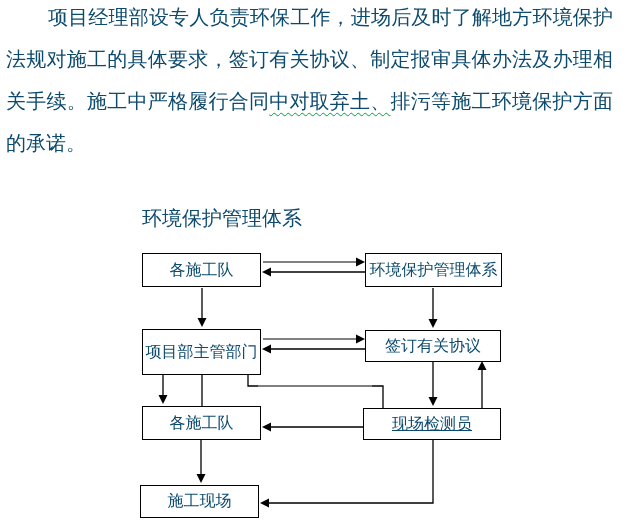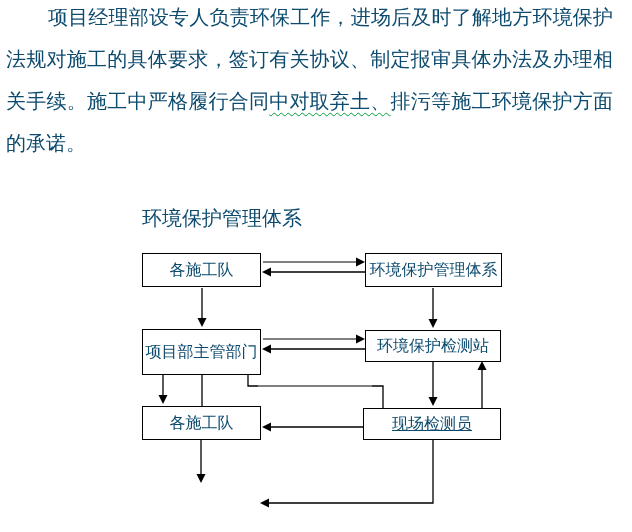--- a/index.html
+++ b/index.html
@@ -107,17 +107,18 @@
     <line x1="201" y1="440" x2="201" y2="475" stroke="#000" stroke-width="1.3"></line>
     <polygon points="201,483 196.5,474 205.5,474" fill="#000"></polygon>
 
     <polyline points="433,440 433,503 269,503" fill="none" stroke="#000" stroke-width="1.3"></polyline>
     <polygon points="260,503 269,498.5 269,507.5" fill="#000"></polygon>
   </svg>
 
   <div class="node n-owner">各施工队</div>
   <div class="node n-government">环境保护管理体系</div>
   <div class="node n-project">项目部主管部门</div>
-  <div class="node n-station">环境保护检测站</div>
+  <div class="node n-station">签订有关协议</div>
   <div class="node n-teams">各施工队</div>
   <div class="node n-inspector">现场检测员</div>
+  <div class="node n-site">施工现场</div>
 
 </div>
 
 </body></html>

